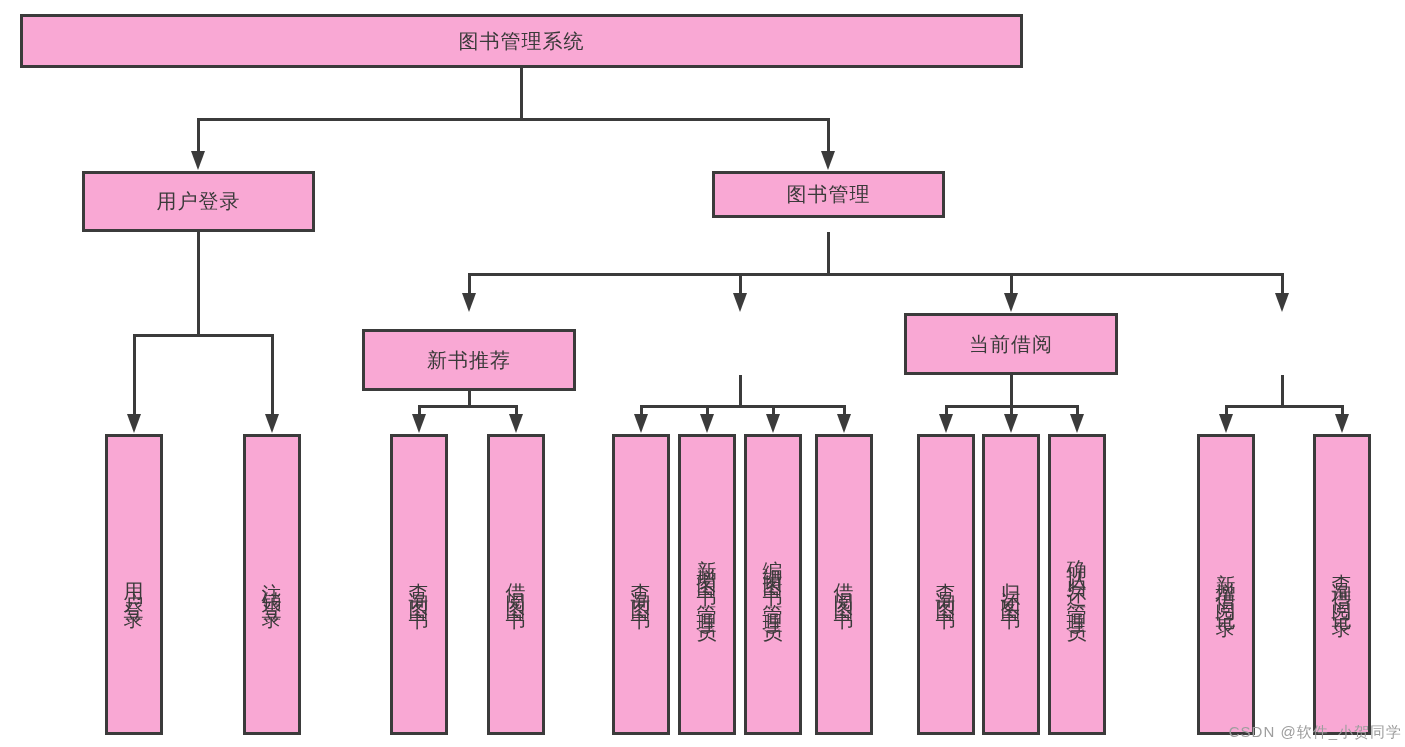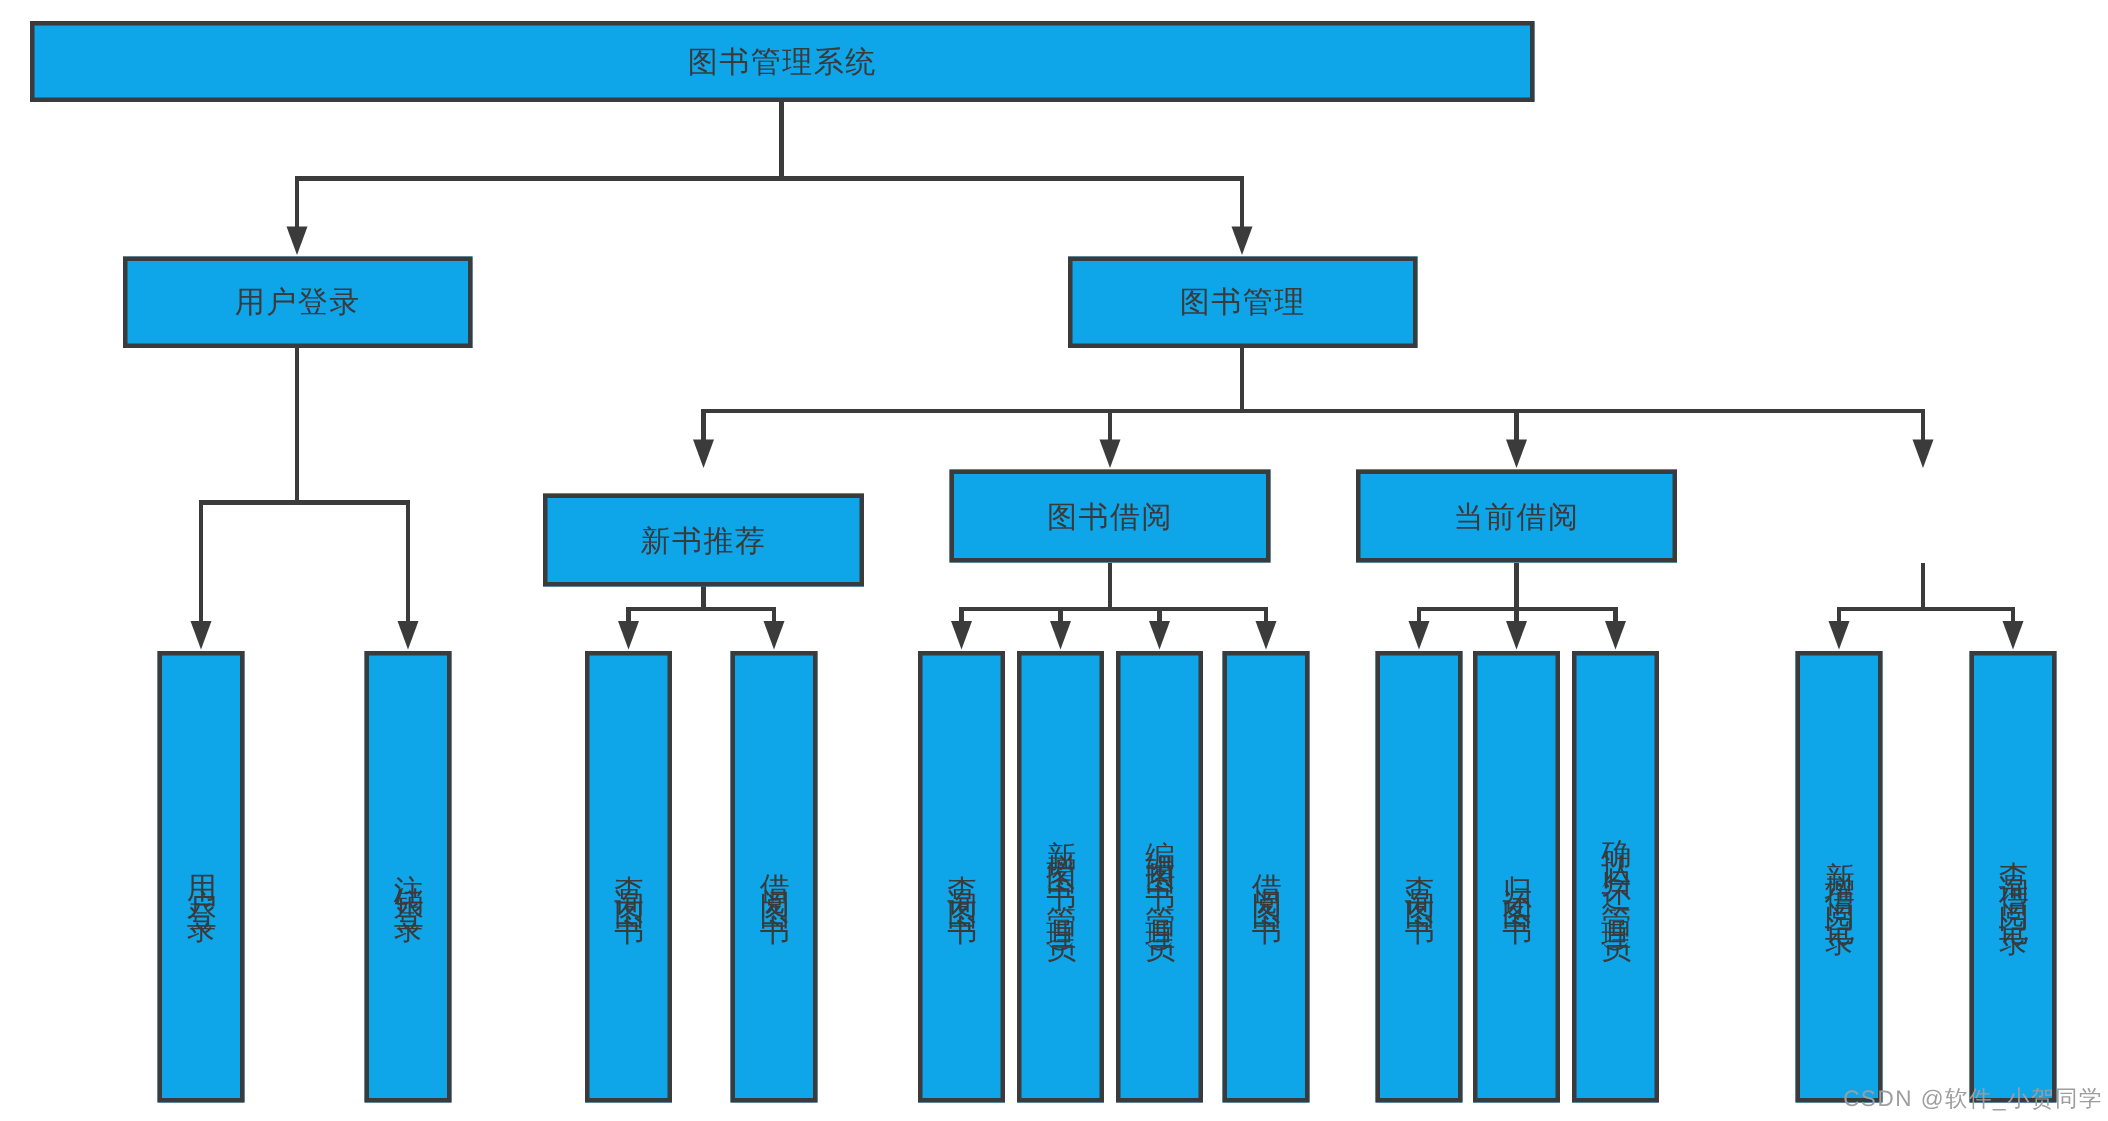--- a/index.html
+++ b/index.html
@@ -21,21 +21,21 @@
   #connectors {
     position: absolute;
     left: 0; top: 0;
     width: 1405px; height: 747px;
     pointer-events: none;
   }
   .node {
     position: absolute;
     box-sizing: border-box;
     border: 3px solid var(--line);
-    background: #0ea5e9;
+    background: #f9a8d4;
     display: flex;
     align-items: center;
     justify-content: center;
   }
   .hlabel {
     font-size: 20px;
     color: var(--text);
     letter-spacing: 1px;
     white-space: nowrap;
   }
@@ -119,29 +119,26 @@
       <polygon points="1335,414 1349,414 1342,433" fill="#3b3b3b"></polygon>
     </svg>
 
   <div class="node" style="left:20px; top:14px; width:1003px; height:54px;">
     <span class="hlabel">图书管理系统</span>
   </div>
 
   <div class="node" style="left:82px; top:171px; width:233px; height:61px;">
     <span class="hlabel">用户登录</span>
   </div>
-  <div class="node" style="left:712px; top:171px; width:233px; height:61px;">
+  <div class="node" style="left:712px; top:171px; width:233px; height:47px;">
     <span class="hlabel">图书管理</span>
   </div>
 
   <div class="node" style="left:362px; top:313px; width:214px; height:62px;margin-top:16px;">
     <span class="hlabel">新书推荐</span>
-  </div>
-  <div class="node" style="left:633px; top:313px; width:214px; height:62px;">
-    <span class="hlabel">图书借阅</span>
   </div>
   <div class="node" style="left:904px; top:313px; width:214px; height:62px;">
     <span class="hlabel">当前借阅</span>
   </div>
 
   <div class="node" style="left:105px; top:434px; width:58px; height:301px;">
     <span class="vlabel">用户登录</span>
   </div>
   <div class="node" style="left:243px; top:434px; width:58px; height:301px;">
     <span class="vlabel">注销登录</span>

